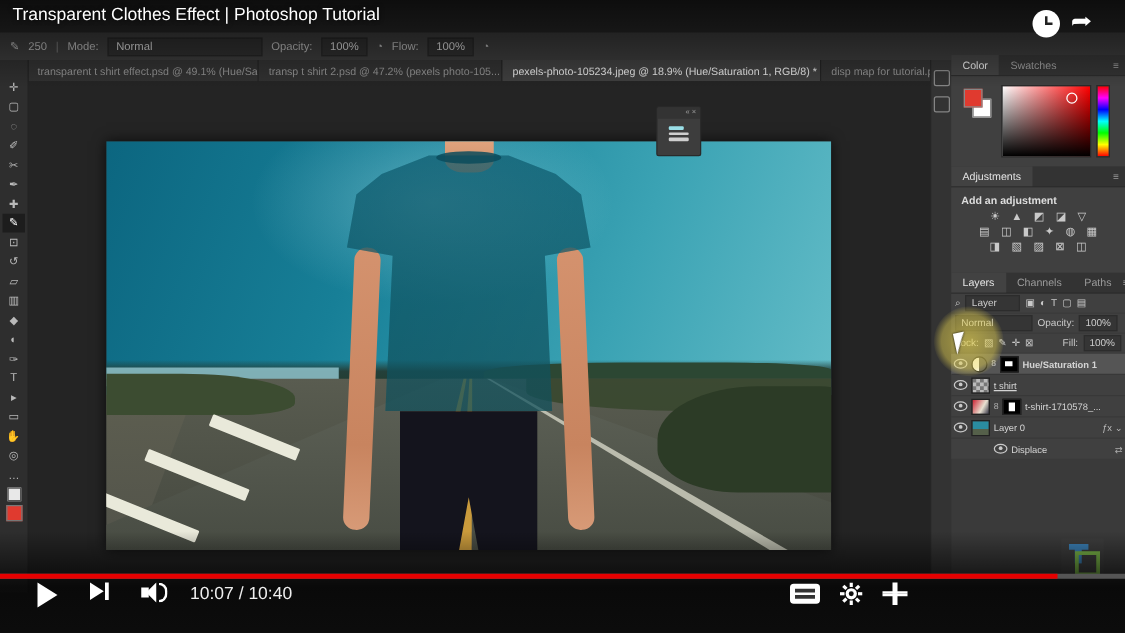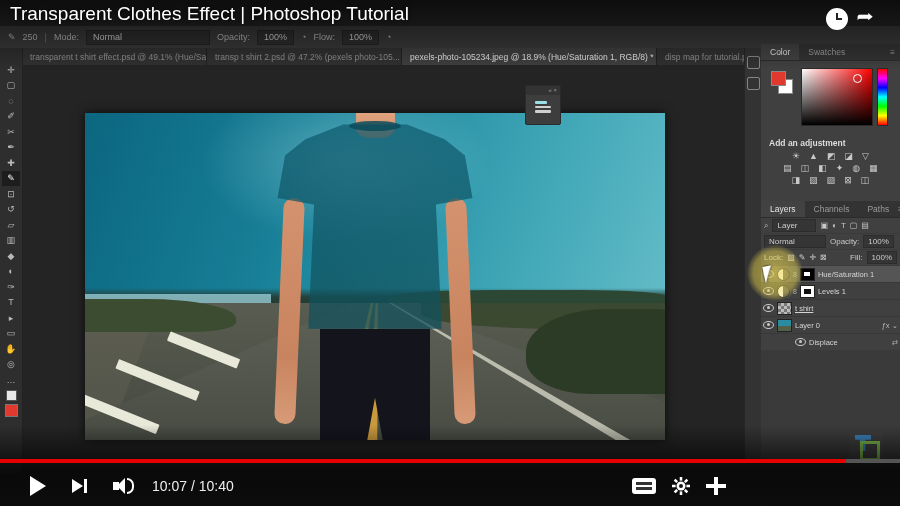--- a/index.html
+++ b/index.html
@@ -89,21 +89,21 @@
   #adjbody{position:relative;background:#404040;height:66px;padding-top:2px;}
   .adj-sub{padding:3px 8px 1px;color:#ddd;font-weight:bold;font-size:8.5px;}
   .adj-row{display:flex;justify-content:center;gap:9px;margin:2px 0;color:#c9c9c9;font-size:9px;}
   
   #layersbody{position:relative;background:#404040;}
   .lrow{display:flex;align-items:center;gap:4px;height:15px;font-size:8px;color:#c9c9c9;padding:0 3px;
     border-bottom:1px solid #3a3a3a;}
   .lrow .field{background:#353535;border:1px solid #2c2c2c;height:11px;line-height:11px;padding:0 4px;color:#ccc;}
   .layer-row{display:flex;align-items:center;gap:3px;height:16px;padding:0 2px;font-size:7.5px;color:#d4d4d4;
     border-bottom:1px solid #383838;position:relative;}
-  .layer-row.sel{background:#555;}
+  .layer-row.sel{background:#555;font-weight:bold;}
   .eye{width:9px;height:6px;border:1px solid #c9c9c9;border-radius:50%;position:relative;flex:none;}
   .eye:after{content:"";position:absolute;left:2.5px;top:1px;width:3px;height:3px;background:#c9c9c9;border-radius:50%;}
   .thumb{width:13px;height:11px;flex:none;border:1px solid #222;}
   .mask{width:13px;height:11px;flex:none;border:1px solid #222;background:#000;position:relative;}
   .chain{color:#aaa;font-size:7px;flex:none;}
   .adjdot{width:11px;height:11px;border-radius:50%;flex:none;
     background:linear-gradient(90deg,#fff 50%,#555 50%);border:1px solid #222;}
   .checker{background:conic-gradient(#bbb 25%,#777 0 50%,#bbb 0 75%,#777 0);background-size:6px 6px;}
   
   #hl{left:747px;top:245px;width:56px;height:56px;border-radius:50%;
@@ -112,30 +112,30 @@
     border-bottom:10px solid transparent;border-top:7px solid #fff;transform:rotate(-12deg);
     filter:drop-shadow(0 0 1px #000);}
   
   #wm{left:849px;top:431px;width:34px;height:32px;background:rgba(70,70,70,.35);z-index:4;}
   #wm .blue{position:absolute;left:6px;top:4px;width:16px;height:16px;background:#3a7fb5;
     clip-path:polygon(0 0,100% 0,100% 30%,65% 30%,65% 100%,30% 100%,30% 30%,0 30%);}
   #wm .green{position:absolute;left:11px;top:10px;width:14px;height:14px;border:3.5px solid #7ab648;}
   
   #topshade{left:0;top:0;width:900px;height:70px;z-index:8;
     background:linear-gradient(180deg,rgba(0,0,0,.65),rgba(0,0,0,0));pointer-events:none;}
-  #yt-title{left:10px;top:3px;z-index:9;font-size:19px;color:#fff;text-shadow:0 0 4px rgba(0,0,0,.8);}
+  #yt-title{left:10px;top:3px;z-index:9;font-size:14px;color:#fff;text-shadow:0 0 4px rgba(0,0,0,.8);}
   #watchlater{left:826px;top:8px;z-index:9;width:22px;height:22px;background:#fff;border-radius:50%;position:absolute;}
   #watchlater .h1{position:absolute;left:10px;top:5px;width:2px;height:7px;background:#222;}
   #watchlater .h2{position:absolute;left:10px;top:10px;width:6px;height:2px;background:#222;}
   #share-ic{left:858px;top:6px;z-index:9;color:#fff;font-size:17px;transform:scaleX(1.2);}
   #bottomshade{left:0;top:425px;width:900px;height:81px;z-index:8;
     background:linear-gradient(180deg,rgba(0,0,0,0),rgba(0,0,0,.75) 55%,rgba(10,10,10,.92));pointer-events:none;}
   #progress{left:0;top:459px;width:900px;height:4px;background:#555;z-index:10;}
   #progress .played{height:100%;background:#e60000;}
-  #controls{left:0;top:466px;width:744px;height:40px;z-index:10;display:flex;align-items:center;}
+  #controls{left:0;top:466px;width:744px;height:40px;z-index:10;display:flex;align-items:flex-start;}
   .play-tri{width:0;height:0;border-left:16px solid #fff;border-top:10px solid transparent;border-bottom:10px solid transparent;margin-left:30px;}
   .next-ic{margin-left:26px;display:flex;align-items:center;}
   .next-ic .tri{width:0;height:0;border-left:11px solid #fff;border-top:7px solid transparent;border-bottom:7px solid transparent;}
   .next-ic .bar{width:3px;height:14px;background:#fff;margin-left:1px;}
   .vol{margin-left:26px;display:flex;align-items:center;}
   .vol .body{width:6px;height:8px;background:#fff;}
   .vol .cone{width:0;height:0;border-right:8px solid #fff;border-top:8px solid transparent;border-bottom:8px solid transparent;margin-left:-2px;}
   .vol .wave{width:5px;height:12px;border:2px solid #fff;border-left:none;border-radius:0 10px 10px 0;margin-left:2px;}
   #timetext{margin-left:18px;font-size:14px;color:#eee;}
   #rightctl{margin-left:auto;margin-right:18px;display:flex;align-items:center;gap:16px;}
@@ -264,20 +264,24 @@
       <div class="menu-ic">≡</div>
     </div>
     <div id="colorbody">
       <div class="bgc abs"></div>
       <div class="fgc abs"></div>
       <div class="satfield abs"></div>
       <div class="satmark abs"></div>
       <div class="huebar abs"></div>
     </div>
 
+    <div class="pane-hd">
+      <div class="pane-tab on">Adjustments</div>
+      <div class="menu-ic">≡</div>
+    </div>
     <div id="adjbody">
       <div class="adj-sub">Add an adjustment</div>
       <div class="adj-row">
         <span>☀</span>
         <span>▲</span>
         <span>◩</span>
         <span>◪</span>
         <span>▽</span>
       </div>
       <div class="adj-row">
@@ -332,31 +336,31 @@
         <span class="eye"></span>
         <span class="adjdot"></span>
         <span class="chain">8</span>
         <span class="mask">
             <span style="position:absolute;left:3px;top:3px;width:6px;height:4px;background:#fff"></span>
           </span>
         <span>Hue/Saturation 1</span>
       </div>
       <div class="layer-row">
         <span class="eye"></span>
-        <span class="adjdot"></span>
-        <span class="chain">8</span>
-        <span class="mask" style="background:#fff">
-            <span style="position:absolute;left:3px;top:3px;width:7px;height:5px;background:#111"></span>
-          </span>
-        <span>Levels 1</span>
+        <span class="thumb checker"></span>
+        <span style="text-decoration:underline">t shirt</span>
       </div>
       <div class="layer-row">
         <span class="eye"></span>
-        <span class="thumb checker"></span>
-        <span style="text-decoration:underline">t shirt</span>
+        <span class="thumb" style="background:linear-gradient(120deg,#c23,#e8e0d0 60%,#334)"></span>
+        <span class="chain">8</span>
+        <span class="mask">
+            <span style="position:absolute;left:4px;top:2px;width:5px;height:7px;background:#fff"></span>
+          </span>
+        <span>t-shirt-1710578_...</span>
       </div>
       <div class="layer-row">
         <span class="eye"></span>
         <span class="thumb" style="background:linear-gradient(180deg,#2a8ca0 55%,#55604a 55%)"></span>
         <span>Layer 0</span>
         <span style="margin-left:auto;color:#bbb">ƒx ⌄</span>
       </div>
       <div class="layer-row" style="padding-left:34px;border-bottom:none">
         <span class="eye"></span>
         <span>Displace</span>

